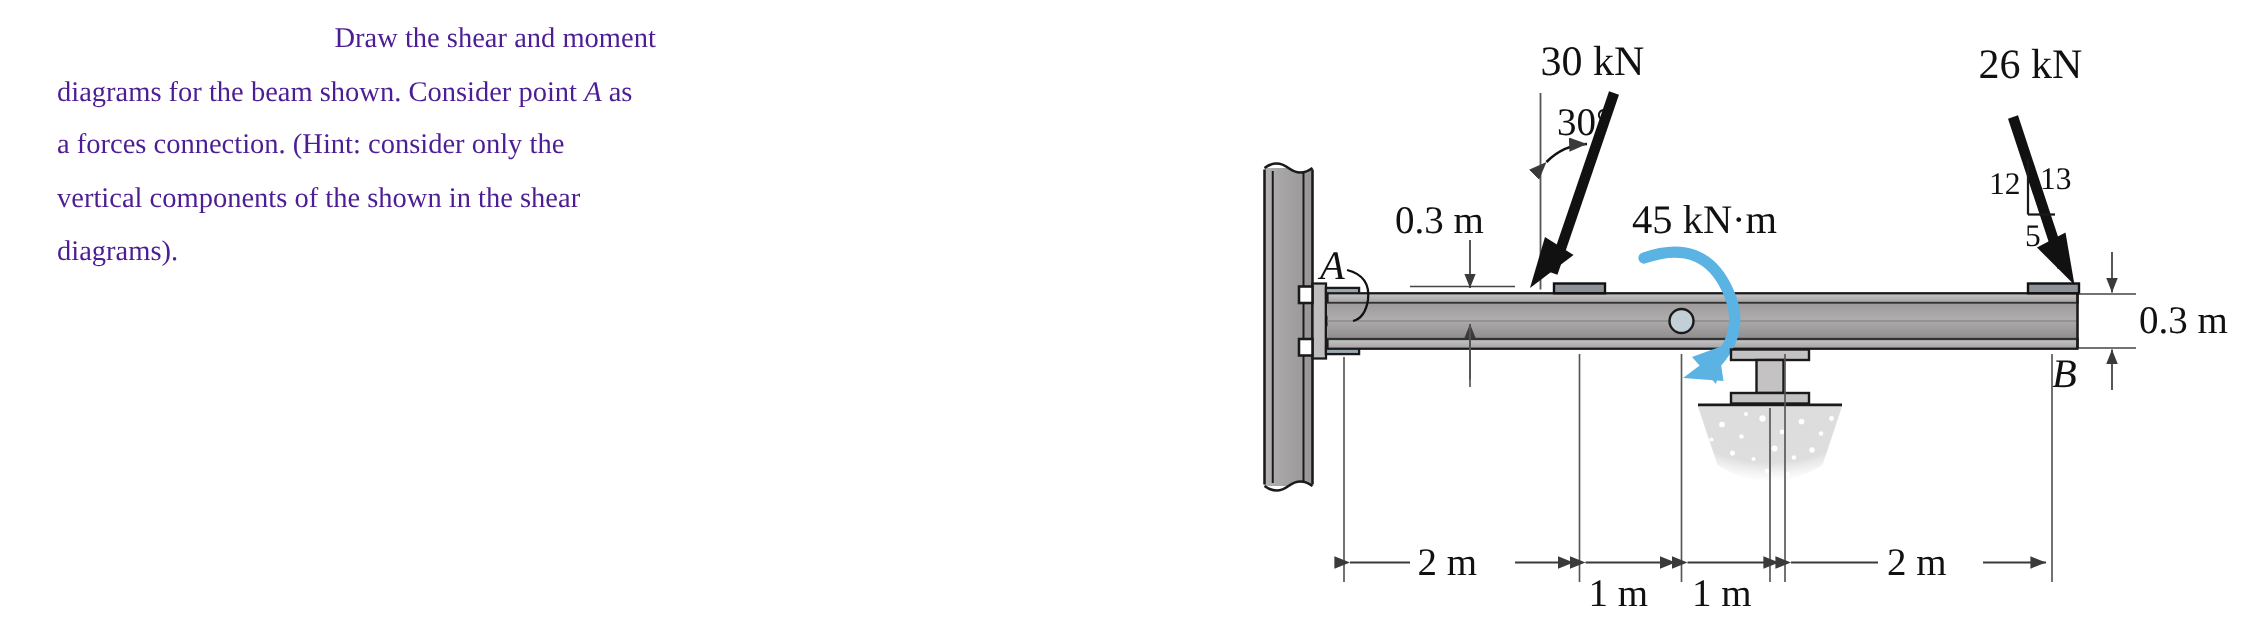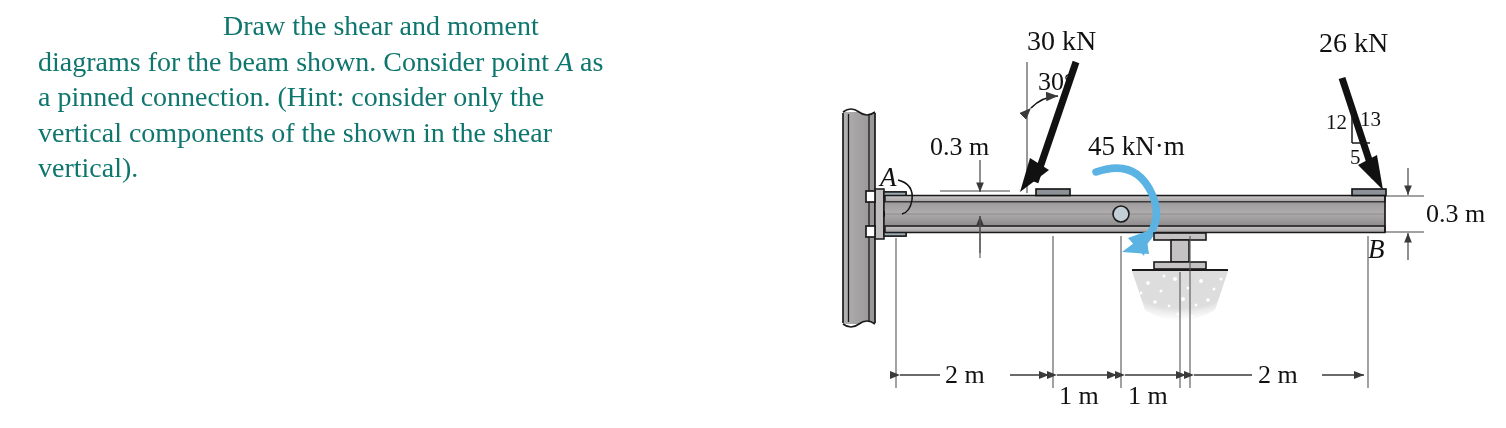--- a/index.html
+++ b/index.html
@@ -1,36 +1,36 @@
 <!DOCTYPE html>
 <html><head>
 <meta charset="utf-8">
 <style>
   html,body{margin:0;padding:0;background:#ffffff;}
   body{width:1506px;height:428px;position:relative;overflow:hidden;
        font-family:"Liberation Serif","DejaVu Serif",serif;color:#000;}
   #problem-text{
     position:absolute;left:38px;top:8px;width:760px;
-    font-size:28px;line-height:35.5px;color:#0f766e;
+    font-size:19px;line-height:35.5px;color:#4c1d95;
   }
   #problem-text .indent{display:inline-block;width:185px;}
   #problem-text i{font-style:italic;}
   #figure{position:absolute;left:830px;top:0;width:676px;height:428px;}
   svg{display:block;}
   .lbl{font-family:"Liberation Serif","DejaVu Serif",serif;fill:#111;}
 </style>
 </head>
 <body>
 
 <div id="problem-text">
   <span class="indent"></span><span>Draw the shear and moment</span><br>
   <span>diagrams for the beam shown.  Consider point </span><i>A</i><span> as</span><br>
-  <span>a pinned connection.  (Hint: consider only the</span><br>
+  <span>a forces connection.  (Hint: consider only the</span><br>
   <span>vertical components of the shown in the shear</span><br>
-  <span>vertical).</span>
+  <span>diagrams).</span>
 </div>
 
 <div id="figure">
 <svg width="676" height="428" viewBox="0 0 676 428" xmlns="http://www.w3.org/2000/svg">
   <defs>
     <linearGradient id="gBeamWeb" x1="0" y1="0" x2="0" y2="1">
       <stop offset="0%" stop-color="#9d9b9b"></stop>
       <stop offset="45%" stop-color="#aeacac"></stop>
       <stop offset="100%" stop-color="#8e8c8c"></stop>
     </linearGradient>

